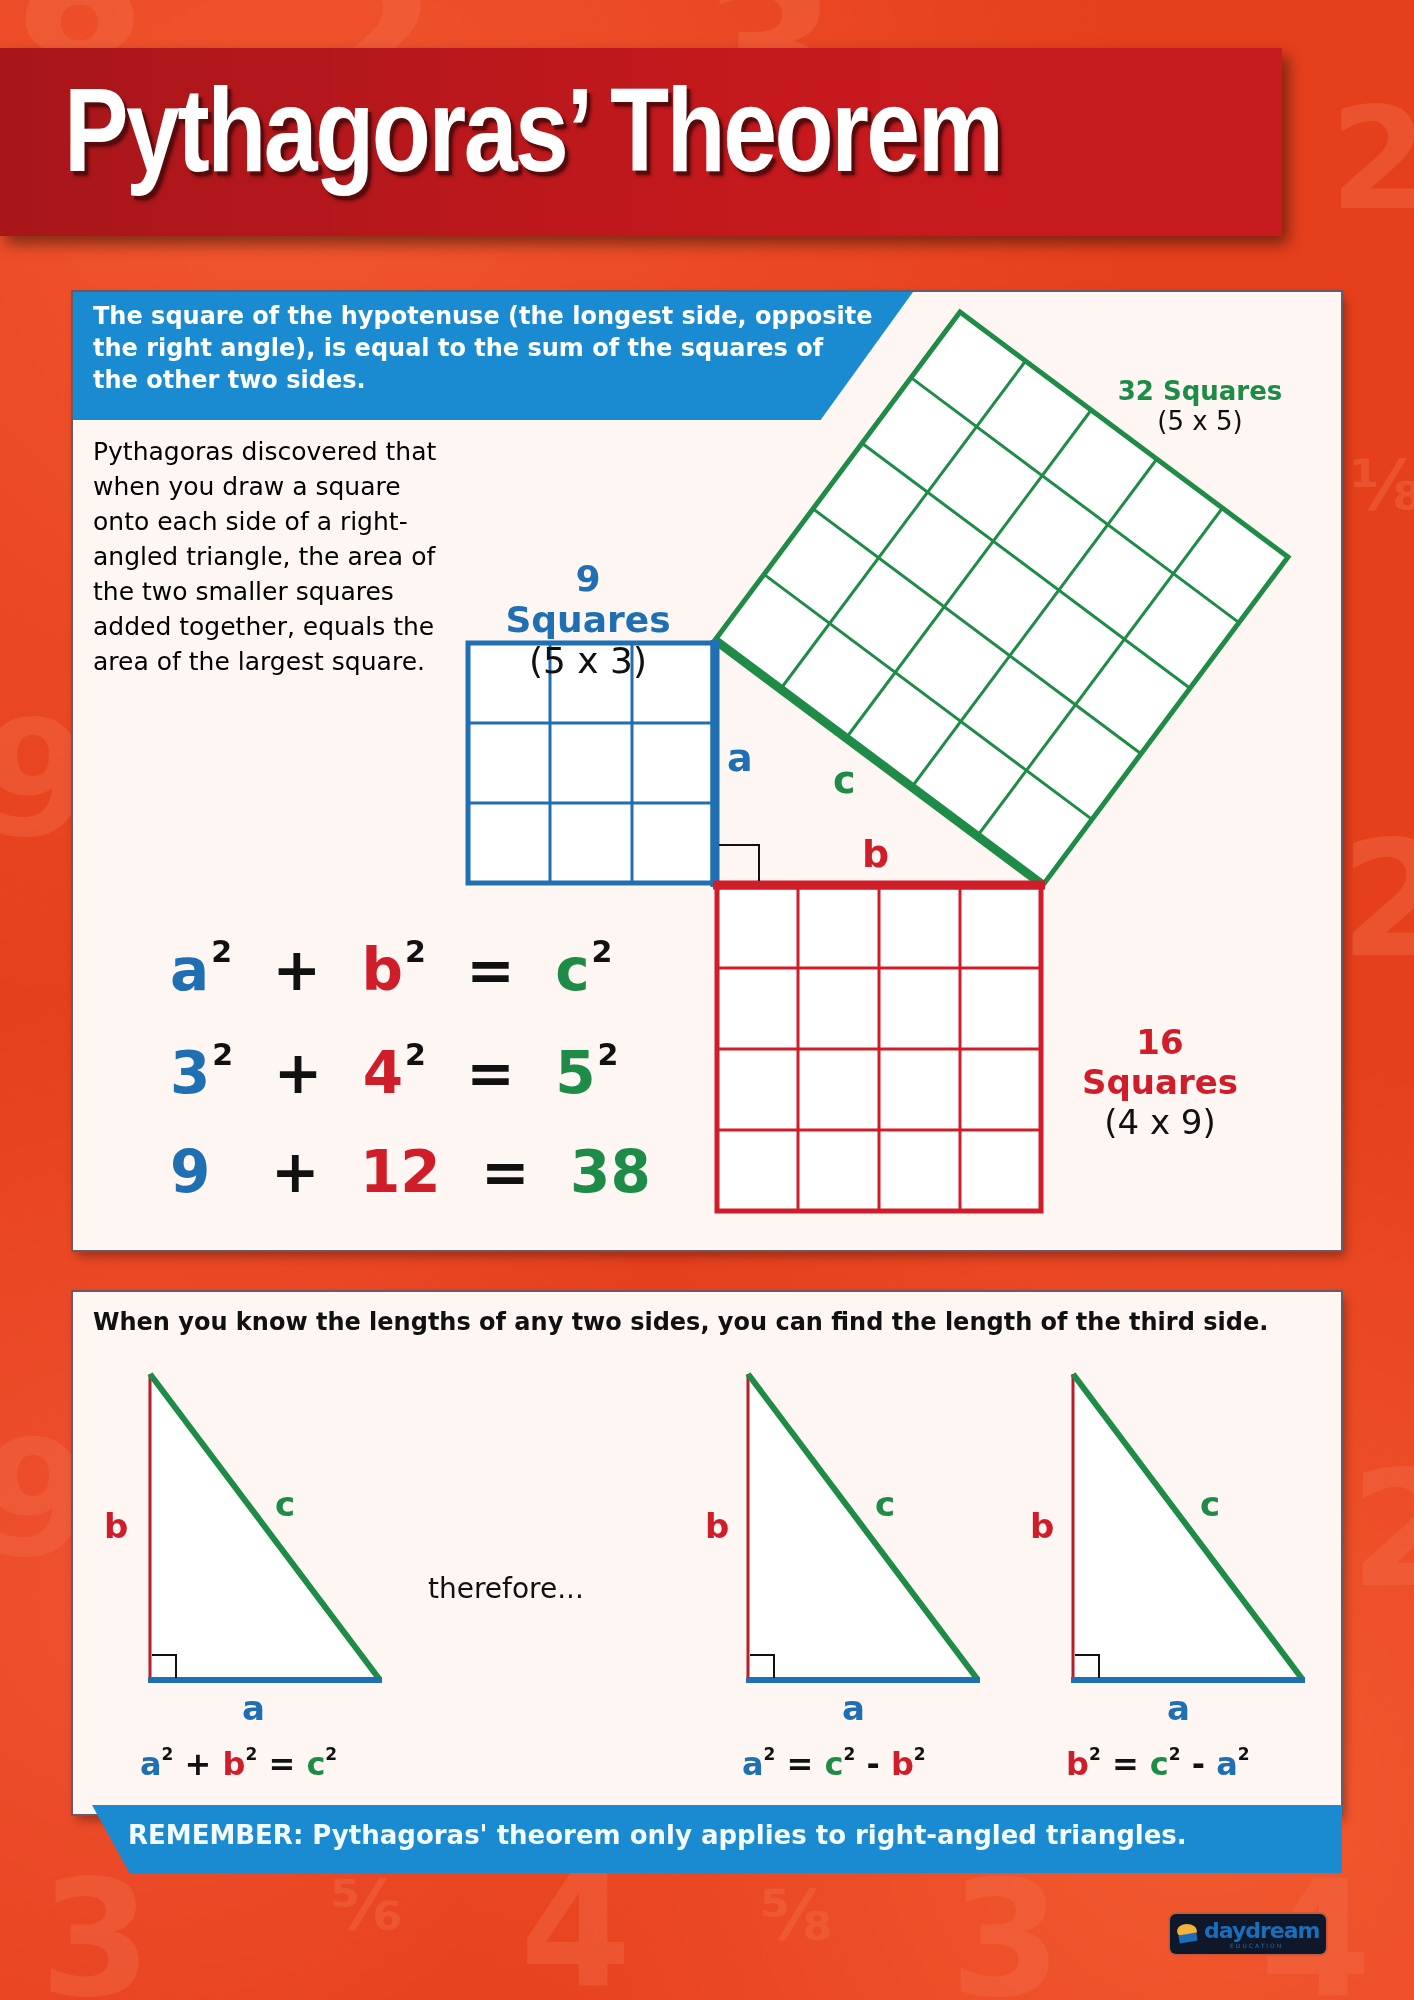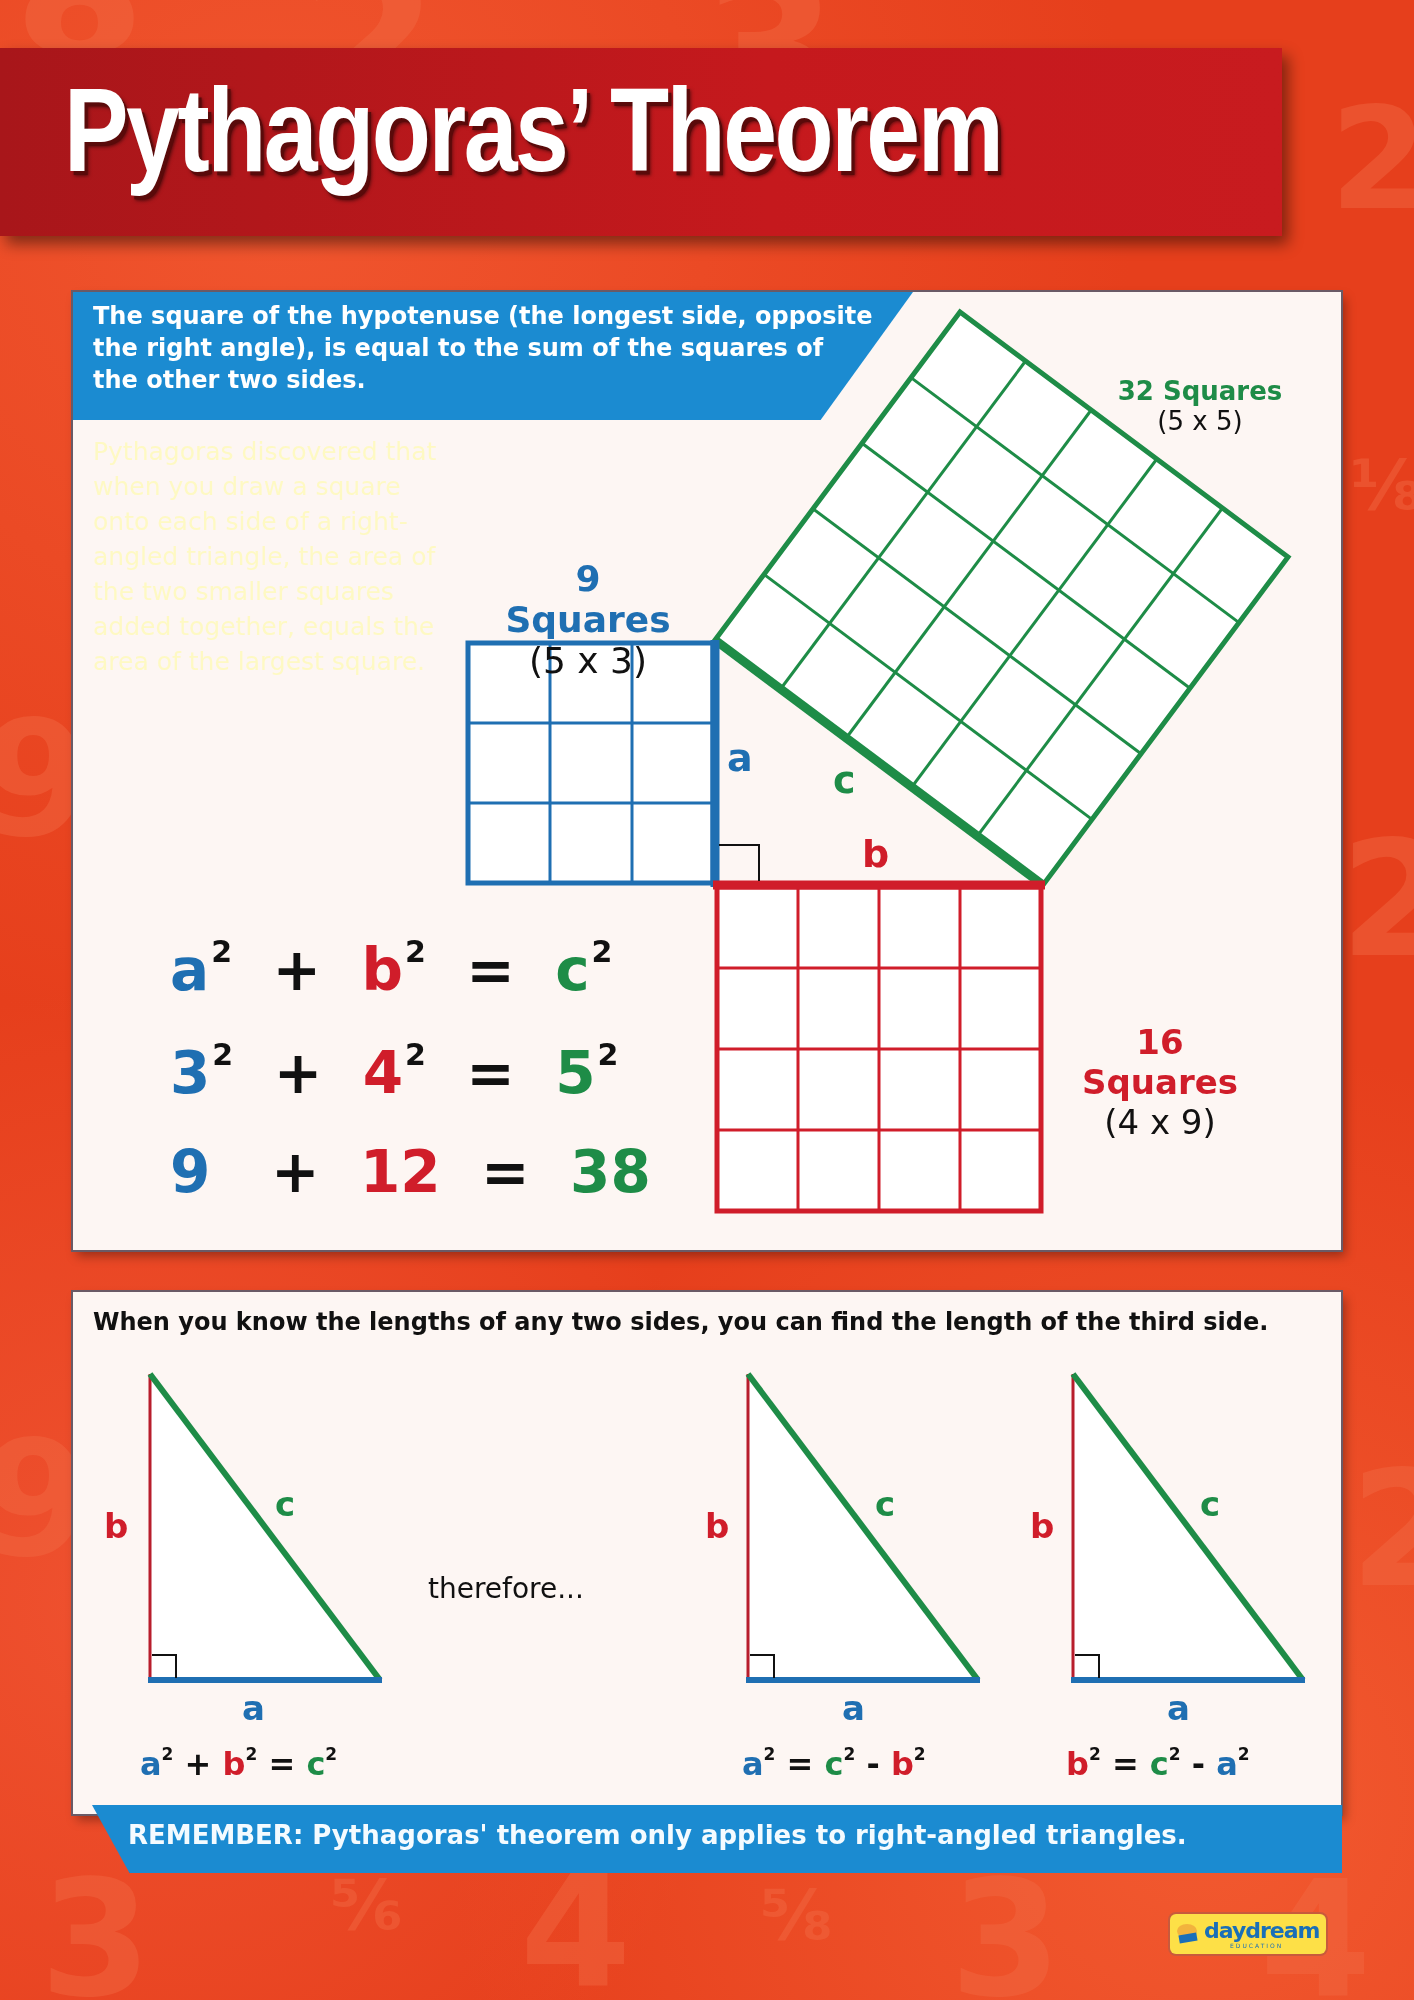--- a/index.html
+++ b/index.html
@@ -21,36 +21,36 @@
     transform:scaleX(.82);transform-origin:left top;
     text-shadow:4px 4px 0 #5a0a0a,5px 5px 4px rgba(0,0,0,.5);}
   .panel{position:absolute;background:#fdf6f3;box-shadow:0 0 0 2px #6a5a66,4px 6px 10px rgba(0,0,0,.35);}
   .upper{left:73px;top:292px;width:1268px;height:958px;}
   .lower{left:73px;top:1292px;width:1268px;height:522px;}
   .blue-banner{position:absolute;left:73px;top:292px;width:840px;height:128px;
     background:#1b8bd1;clip-path:polygon(0 0,100% 0,89% 100%,0 100%);}
   .banner-text{position:absolute;left:93px;top:300px;width:780px;
     color:#fff;font-weight:bold;font-size:24px;line-height:32px;}
   .intro{position:absolute;left:93px;top:434px;width:360px;font-size:25px;
-    line-height:35px;color:#fef9c3;}
+    line-height:35px;color:#000000;}
   .lbl{position:absolute;font-weight:bold;text-align:center;}
   .lbl .sub{display:block;color:#111;font-weight:normal;}
   .eq{position:absolute;left:170px;font-weight:bold;font-size:58px;line-height:1;color:#111;white-space:nowrap;}
   .eq sup{font-size:30px;vertical-align:28px;margin-left:2px;}
   .blue{color:#1f6fb2;} .red{color:#d01d2a;} .green{color:#1e8c47;}
   .side{position:absolute;font-weight:bold;font-size:38px;}
   .lower-head{position:absolute;left:93px;top:1308px;font-size:24px;color:#111;font-weight:bold;}
   .therefore{position:absolute;left:428px;top:1572px;font-size:28px;color:#111;}
   .formula{position:absolute;font-size:32px;font-weight:bold;color:#111;white-space:nowrap;}
   .formula sup{font-size:17px;vertical-align:15px;}
   .remember{position:absolute;left:92px;top:1805px;width:1250px;height:68px;
     background:#1b8bd1;box-shadow:3px 5px 8px rgba(0,0,0,.35);
     clip-path:polygon(0 0,100% 0,100% 100%,3% 100%);}
   .remember-text{position:absolute;left:128px;top:1820px;font-size:26px;font-weight:bold;color:#f4fbff;}
-  .logo{position:absolute;left:1170px;top:1914px;width:156px;height:40px;background:#fde047;border-radius:6px;
+  .logo{position:absolute;left:1170px;top:1914px;width:156px;height:40px;background:#0f172a;border-radius:6px;
     box-shadow:0 0 0 2px #c85a3c;}
   .logo-text{position:absolute;left:34px;top:4px;font-size:22px;font-weight:bold;color:#1a6fb8;letter-spacing:-1px;}
   .logo-sub{position:absolute;left:60px;top:28px;font-size:6px;color:#1a6fb8;letter-spacing:2px;}
   .logo-icon{position:absolute;left:6px;top:8px;width:24px;height:22px;}
   svg{position:absolute;left:0;top:0;overflow:visible;}
 </style>
 </head>
 <body>
 
 <div class="bg">

